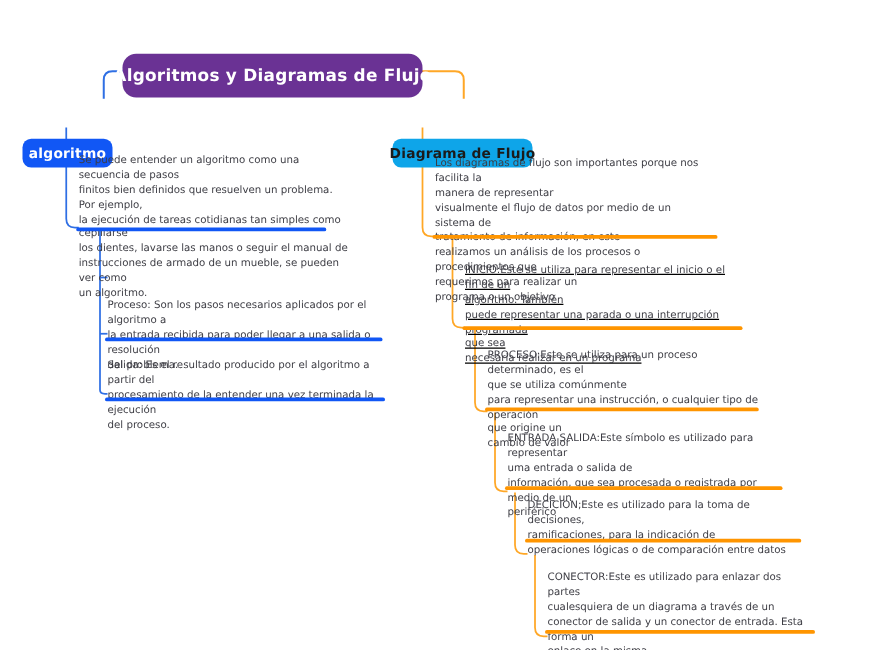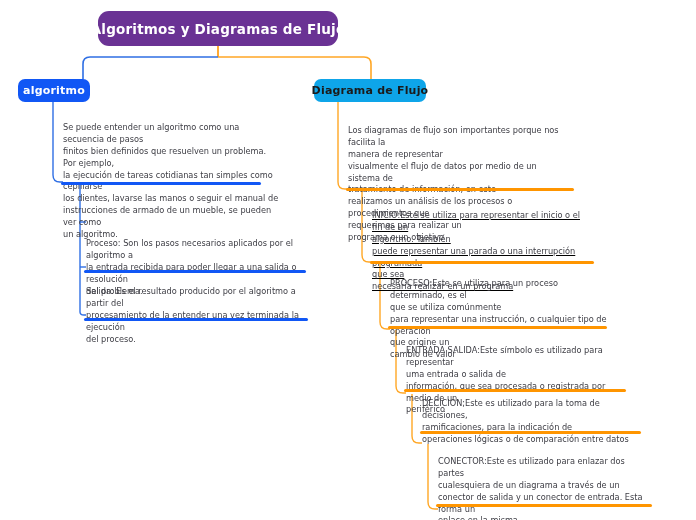--- a/index.html
+++ b/index.html
@@ -35,20 +35,21 @@
     position: absolute;
     border-radius: 9px;
     color: #ffffff;
     font-weight: bold;
     display: flex;
     align-items: center;
     justify-content: center;
     box-sizing: border-box;
     white-space: nowrap;
     letter-spacing: .2px;
+    margin-top: 32px;
   }
   .pill-root {
     left: 98px;
     top: 11px;
     width: 240px;
     height: 35px;
     background: #6a3294;
     font-size: 13.5px;
     border-radius: 11px;
   }

